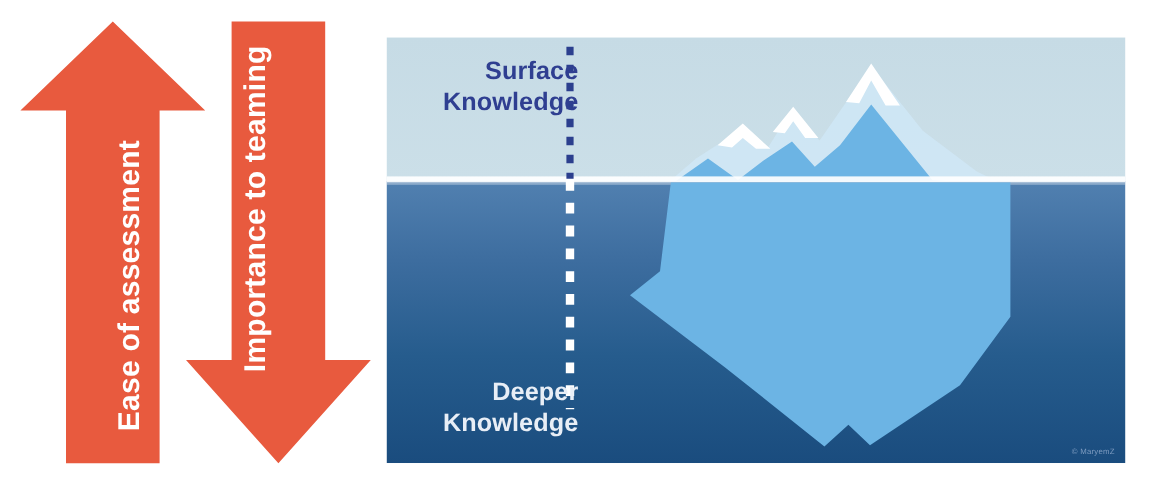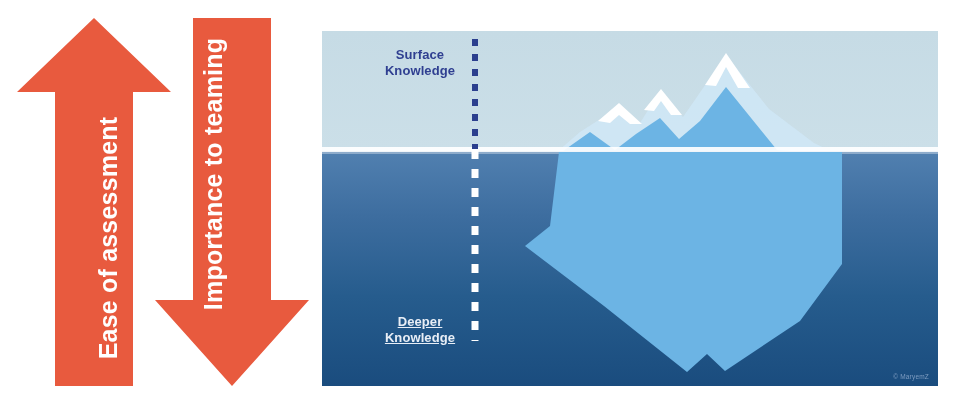--- a/index.html
+++ b/index.html
@@ -81,39 +81,38 @@
     box-shadow: 0 0 0 1px rgba(255,255,255,0.6);
   }
   #iceberg-svg {
     display: block;
     width: 616px;
     height: 355px;
   }
 
   .berg-label {
     position: absolute;
-    text-align: center;
+    text-align: right;
     font-weight: bold;
-    font-size: 13px;
+    font-size: 21px;
     line-height: 1.22;
     letter-spacing: 0.1px;
     white-space: pre-line;
   }
   #surface-label {
     left: 36px;
     top: 16px;
     width: 124px;
     color: #2f3f91;
   }
   #deeper-label {
     left: 36px;
     top: 283px;
     width: 124px;
     color: #e8eef6;
-    text-decoration: underline;
   }
   #credit-label {
     position: absolute;
     right: 9px;
     bottom: 6px;
     font-size: 6.5px;
     color: #7e9cc0;
     letter-spacing: 0.2px;
     font-weight: normal;
   }

